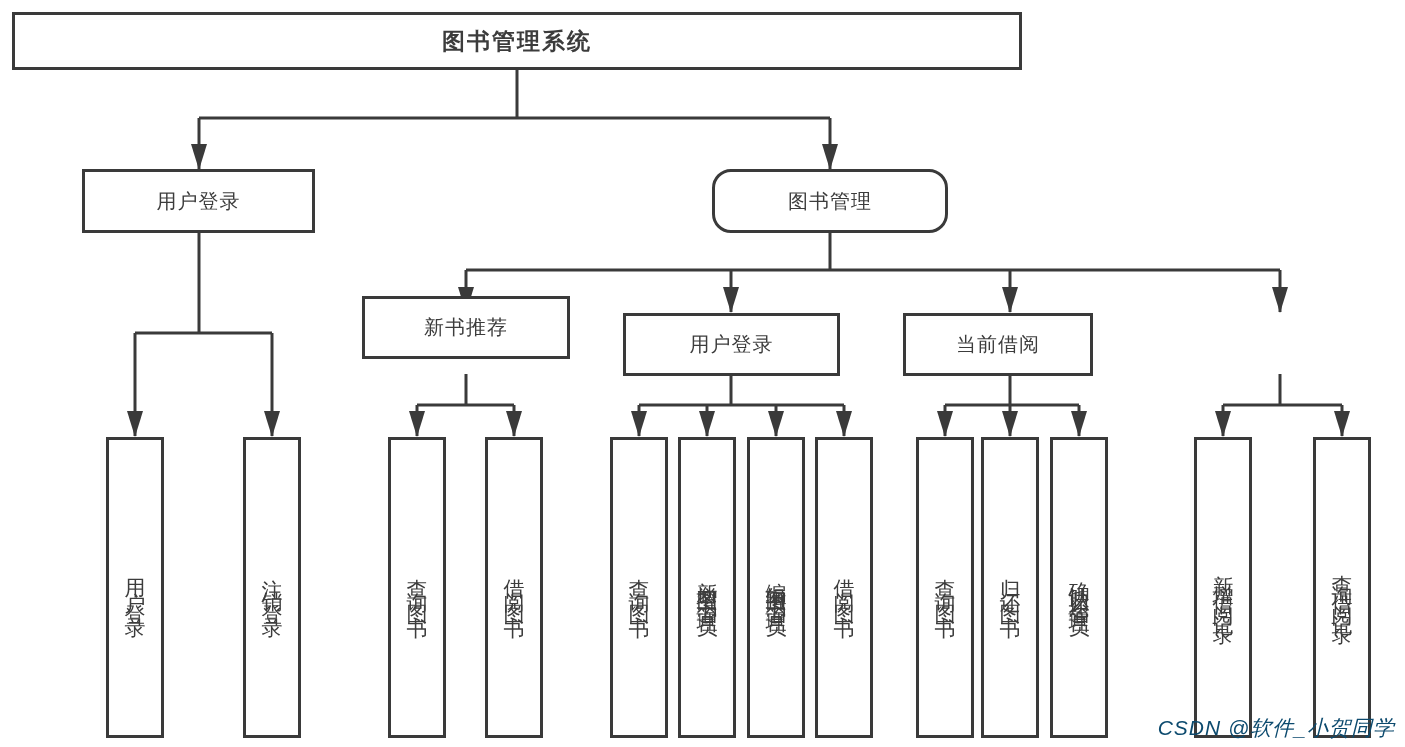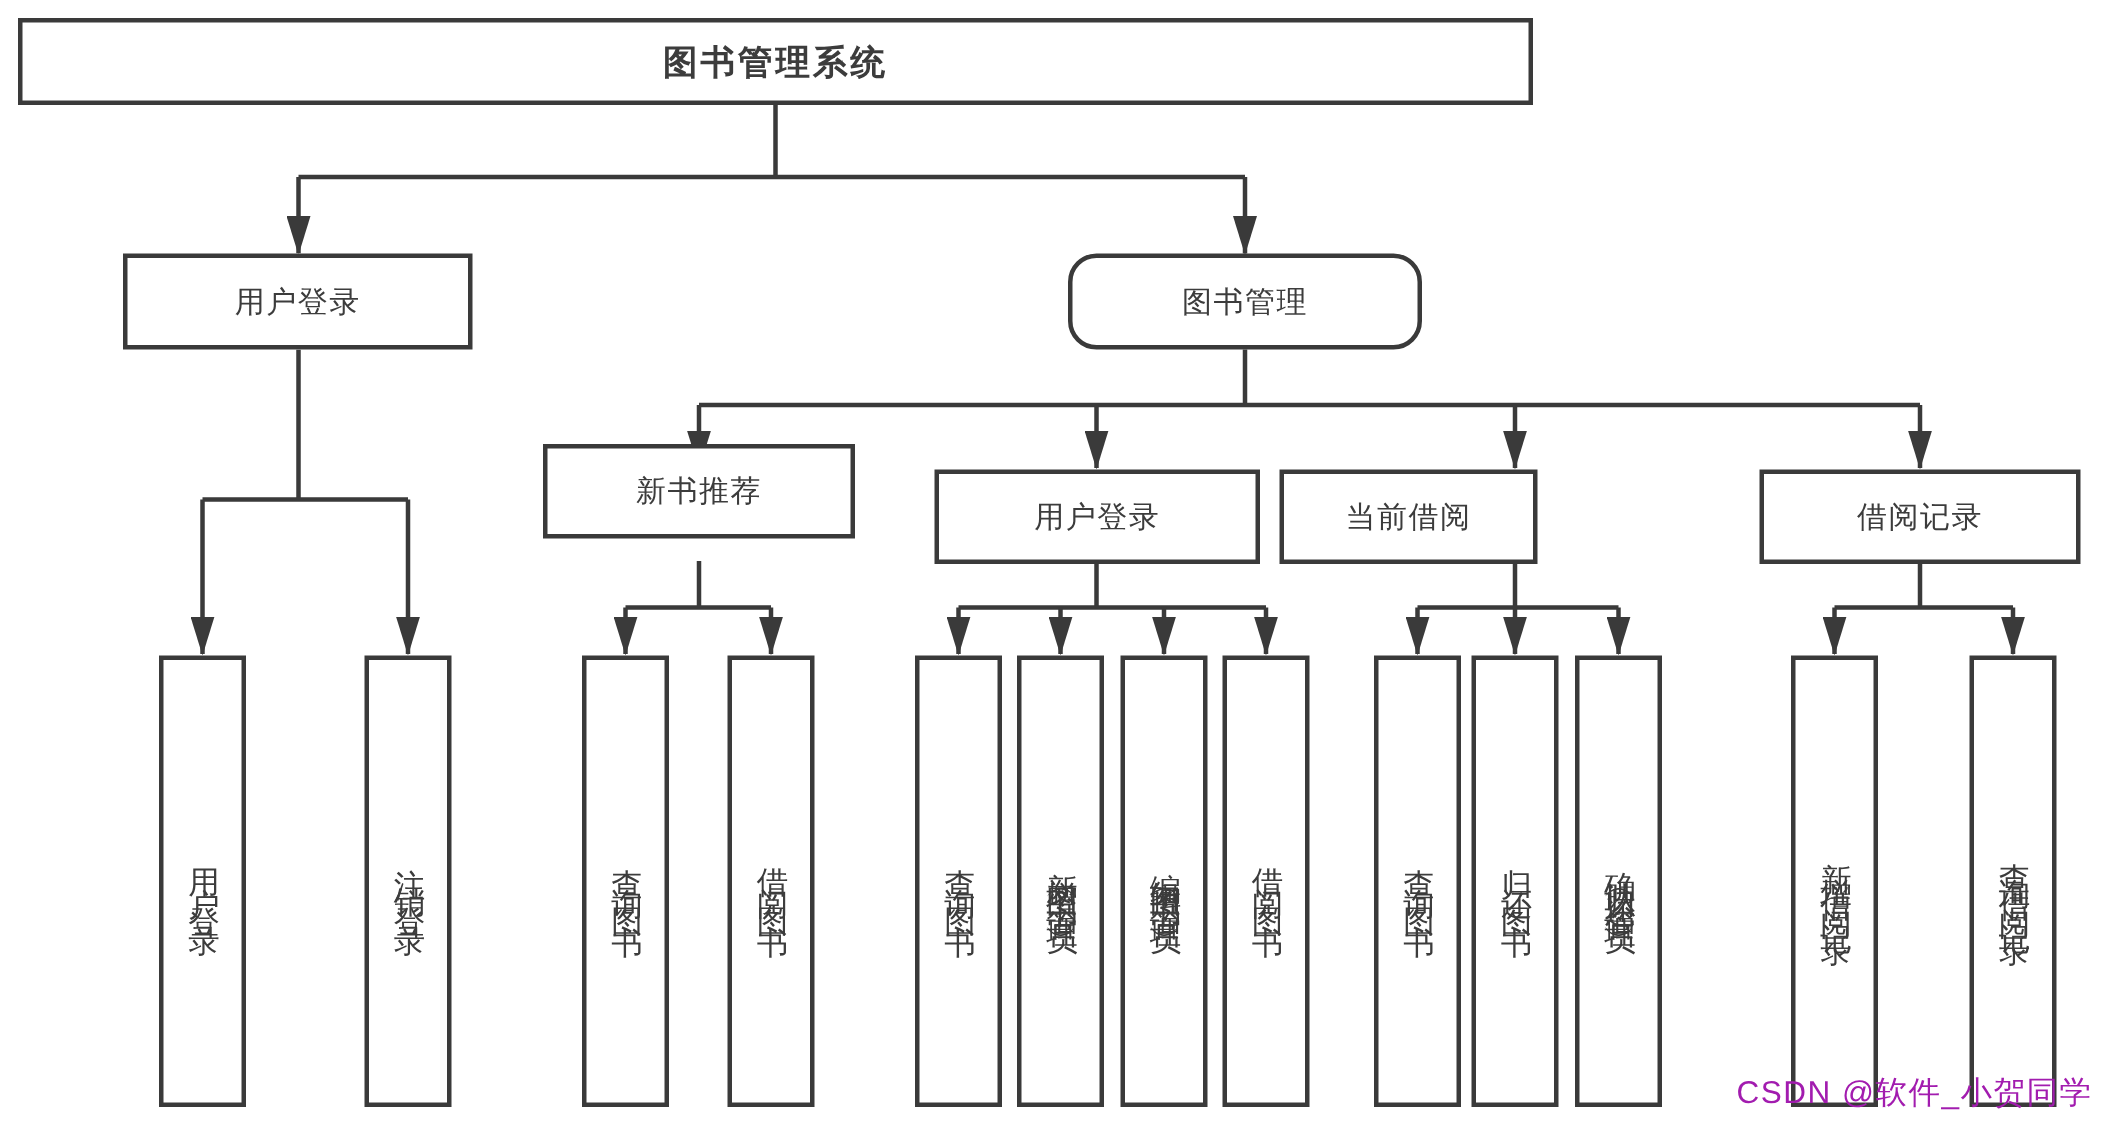--- a/index.html
+++ b/index.html
@@ -38,23 +38,24 @@
     height: 301px;
   }
   .v.mid   { letter-spacing: 10px; }
   .v.tight { letter-spacing: 5px; }
   .watermark {
     position: absolute;
     right: 10px;
     bottom: 5px;
     z-index: 2;
     font-size: 21px;
-    color: #a21caf;
+    color: #0c4a6e;
     letter-spacing: 1px;
     white-space: nowrap;
+    font-style: italic;
   }
   .ln { stroke: #3a3a3a; stroke-width: 3; fill: none; }
 </style>
 </head>
 <body>
 
 <div class="canvas">
 
   <svg class="wires" width="1405" height="747" viewBox="0 0 1405 747">
     <defs>
@@ -98,22 +99,21 @@
     <line class="ln" x1="1342" y1="405" x2="1342" y2="436" marker-end="url(#arw)"></line>
   </svg>
 
   <div class="box h root-box" style="left:12px; top:12px; width:1010px; height:58px;">图书管理系统</div>
 
   <div class="box h" style="left:82px; top:169px; width:233px; height:64px;">用户登录</div>
   <div class="box h" style="left:712px; top:169px; width:236px; height:64px;border-radius:19px;">图书管理</div>
 
   <div class="box h" style="left:362px; top:296px; width:208px; height:63px;">新书推荐</div>
   <div class="box h" style="left:623px; top:313px; width:217px; height:63px;">用户登录</div>
-  <div class="box h" style="left:853px; top:313px; width:172px; height:63px;">当前借阅</div>
-  <div class="box h" style="left:1173px; top:313px; width:214px; height:63px;">借阅记录</div>
+  <div class="box h" style="left:903px; top:313px; width:190px; height:63px;">当前借阅</div>
 
   <div class="box v" style="left:106px;">用户登录</div>
   <div class="box v" style="left:243px;">注销登录</div>
 
   <div class="box v" style="left:388px;">查询图书</div>
   <div class="box v" style="left:485px;">借阅图书</div>
 
   <div class="box v" style="left:610px;">查询图书</div>
   <div class="box v tight" style="left:678px;">新增图书（管理员）</div>
   <div class="box v tight" style="left:747px;">编辑图书（管理员）</div>

